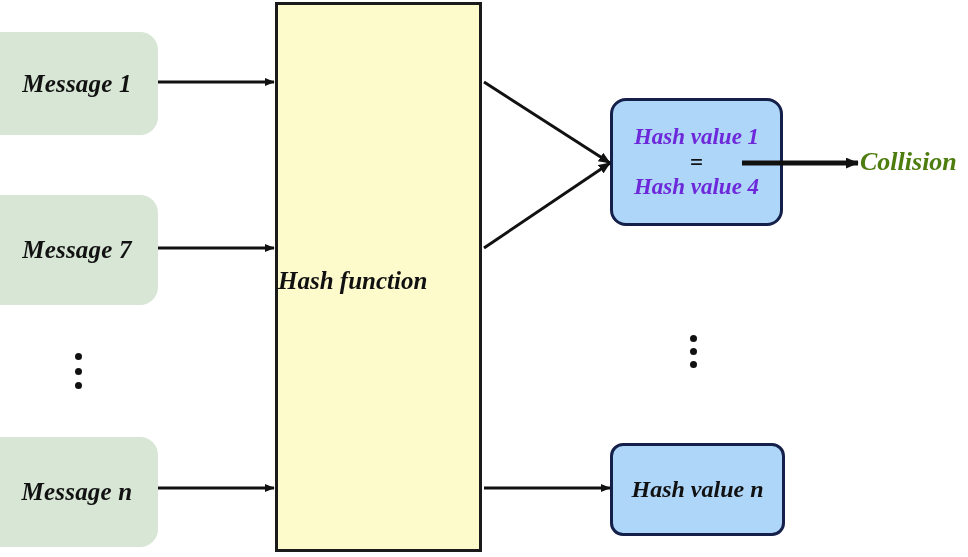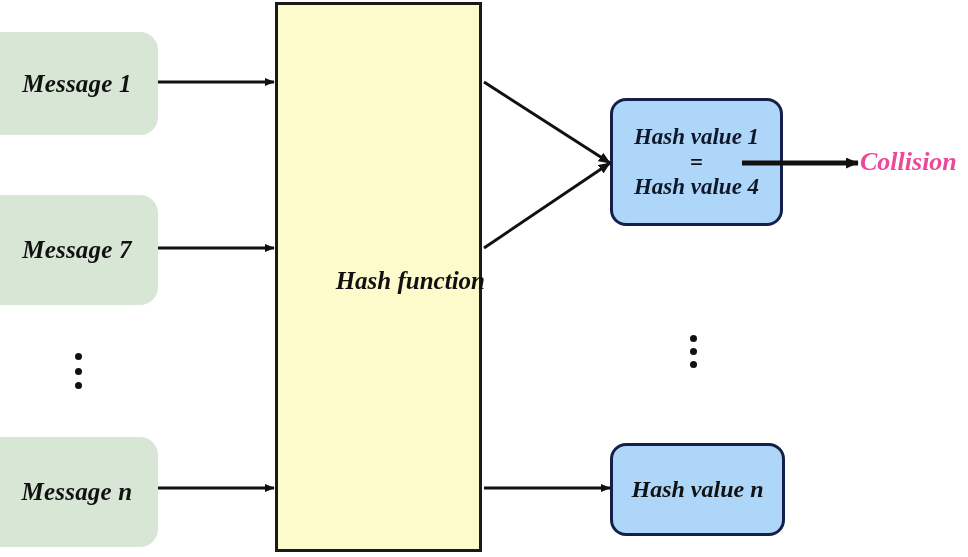--- a/index.html
+++ b/index.html
@@ -50,21 +50,21 @@
     height: 550px;
     background: #fdfbcc;
     border: 3px solid #1a1a1a;
     box-sizing: border-box;
   }
   #hash-fn-label {
     position: absolute;
     left: 0;
     top: 262px;
     width: 207px;
-    text-align: right;
+    text-align: left;
     font-size: 25px;
     font-weight: bold;
     font-style: italic;
     color: #111111;
     white-space: nowrap;
   }
 
   
   .hash-box {
     position: absolute;
@@ -81,26 +81,27 @@
     left: 610px;
     top: 98px;
     width: 173px;
     height: 128px;
   }
   #hash-n-box {
     left: 610px;
     top: 443px;
     width: 175px;
     height: 93px;
+    border-radius: 13px;
   }
   .hash-line {
     font-size: 23px;
     font-weight: bold;
     font-style: italic;
-    color: #0f172a;
+    color: #6d28d9;
     white-space: nowrap;
     line-height: 1.08;
   }
   .hash-eq {
     font-size: 23px;
     font-weight: bold;
     font-style: normal;
     color: #111111;
     line-height: 1.0;
     margin: 1px 0;
@@ -114,21 +115,21 @@
   }
 
   
   #collision-label {
     position: absolute;
     left: 860px;
     top: 147px;
     font-size: 26px;
     font-weight: bold;
     font-style: italic;
-    color: #ec4899;
+    color: #4d7c0f;
     white-space: nowrap;
   }
 
   
   .vdots {
     position: absolute;
     display: flex;
     flex-direction: column;
     align-items: center;
     justify-content: space-between;

